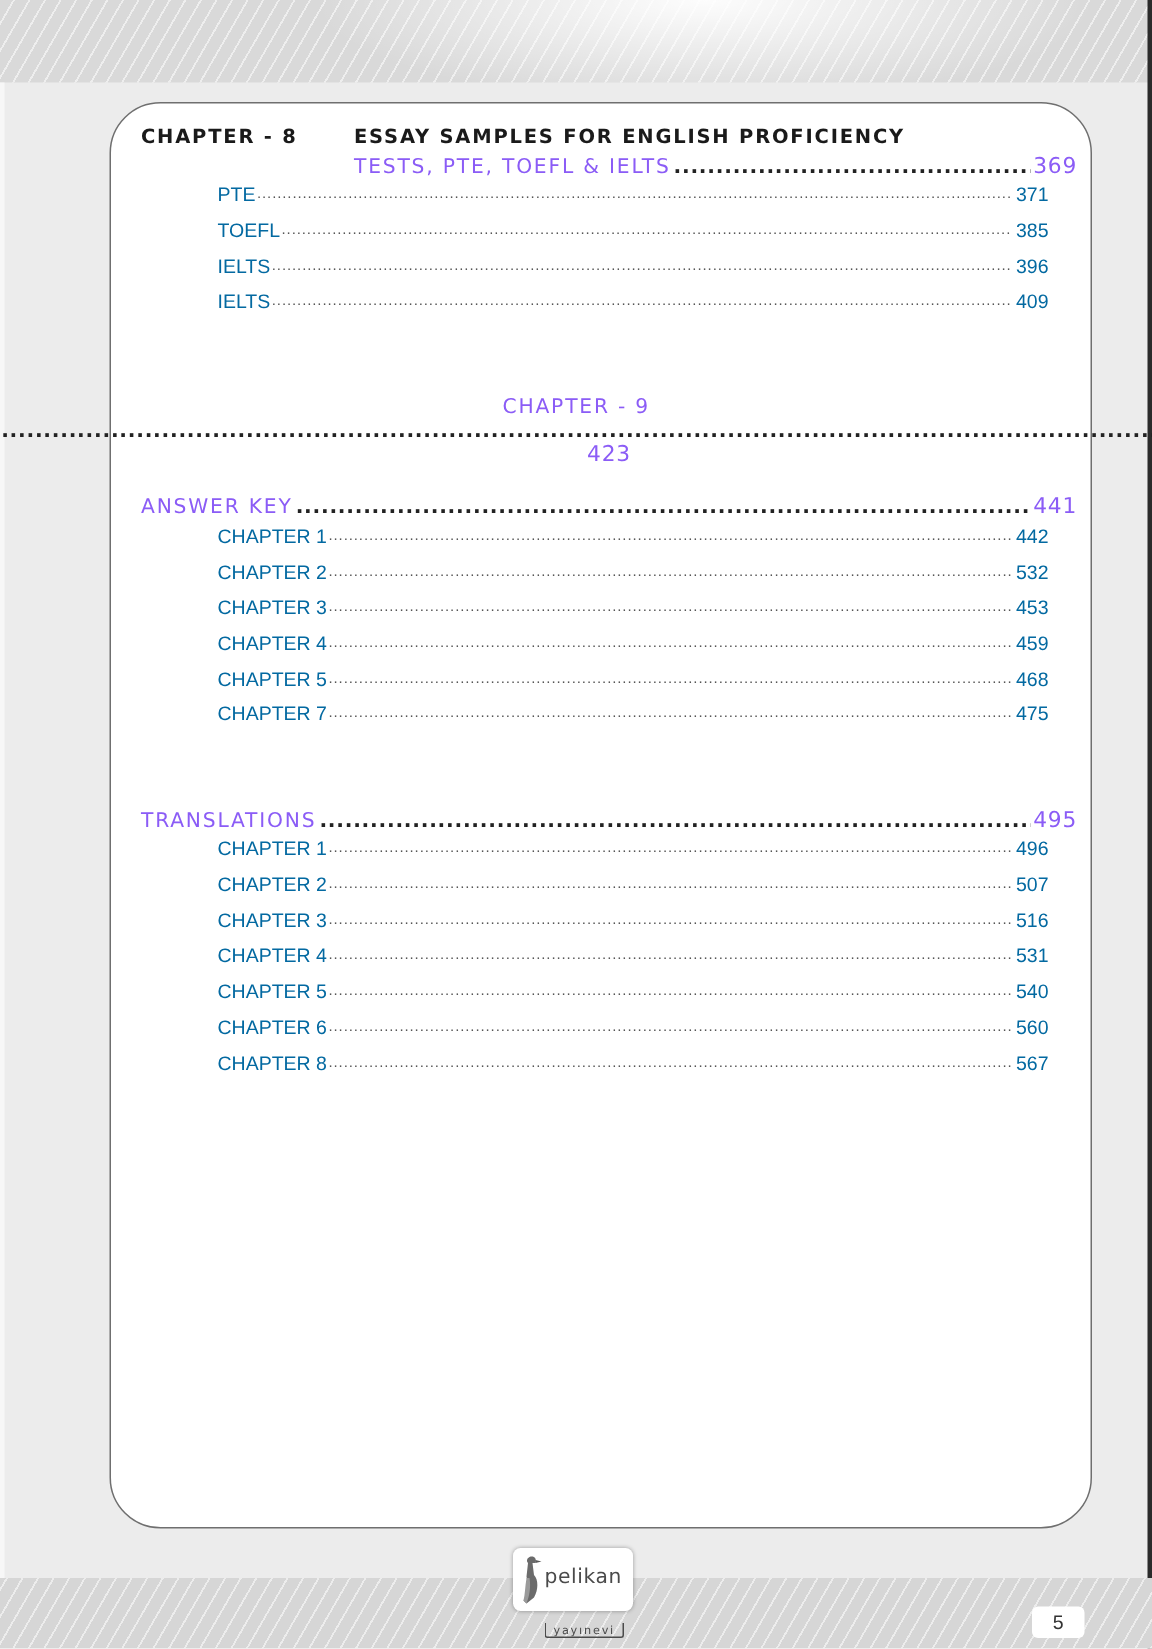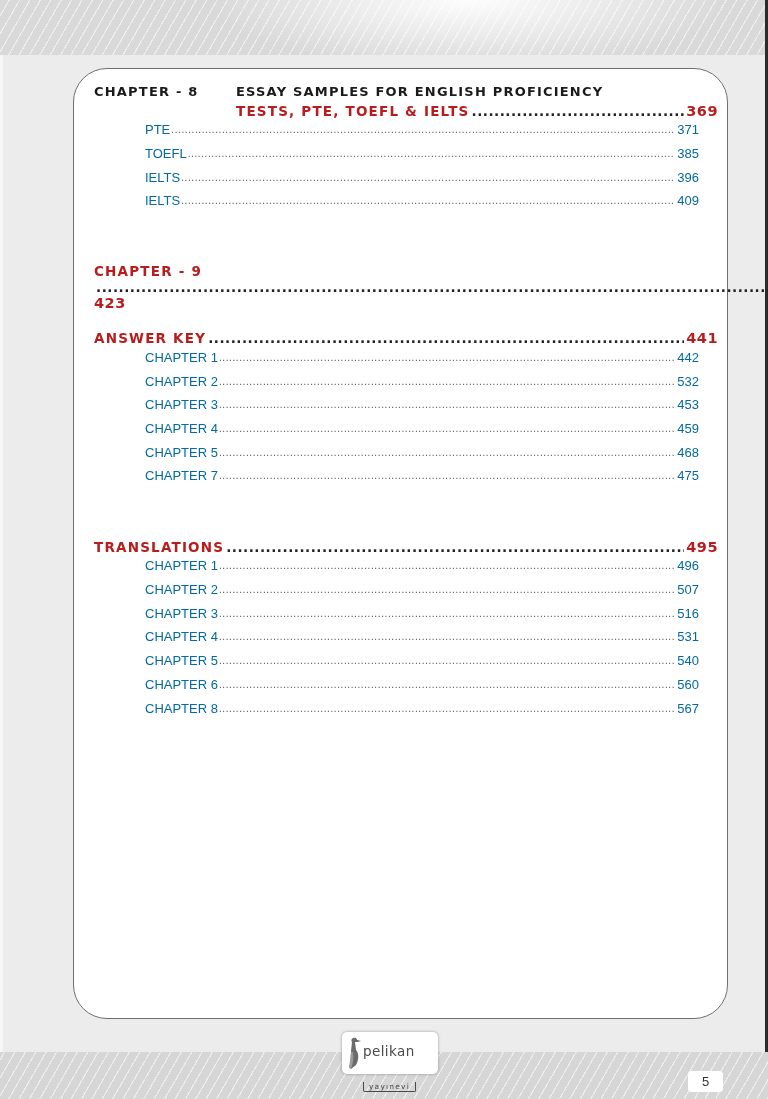--- a/index.html
+++ b/index.html
@@ -66,26 +66,26 @@
       background: #ffffff;
       border: 1.5px solid #6f6f6f;
       border-radius: 34px;
       box-sizing: border-box;
     }
     .heading-row {
       position: absolute;
       left: 94px;
       width: 624px;
       display: flex;
-      align-items: flex-start;
+      align-items: center;
       font-family: "DejaVu Sans", sans-serif;
-      font-weight: bold;
+      font-weight: normal;
       font-size: 13.5px;
       letter-spacing: 1.2px;
-      color: #b91c1c;
+      color: #8b5cf6;
       text-transform: uppercase;
       white-space: nowrap;
     }
     .heading-row .num-label {
       display: inline-block;
       width: 142px;
       flex: none;
     }
     .heading-row .dots {
       flex: 1;
@@ -141,21 +141,21 @@
       content: "..............................................................................................................................................................................................................................................";
     }
     .sub-row .page {
       flex: none;
       margin-left: 2px;
     }
     .logo {
       position: absolute;
       left: 342px;
       top: 1032px;
-      width: 96px;
+      width: 80px;
       height: 42px;
       background: #ffffff;
       border-radius: 5px;
       box-shadow: 0 0 3px rgba(0,0,0,0.35);
       box-sizing: border-box;
     }
     .logo svg {
       position: absolute;
       left: 4px;
       top: 4px;

